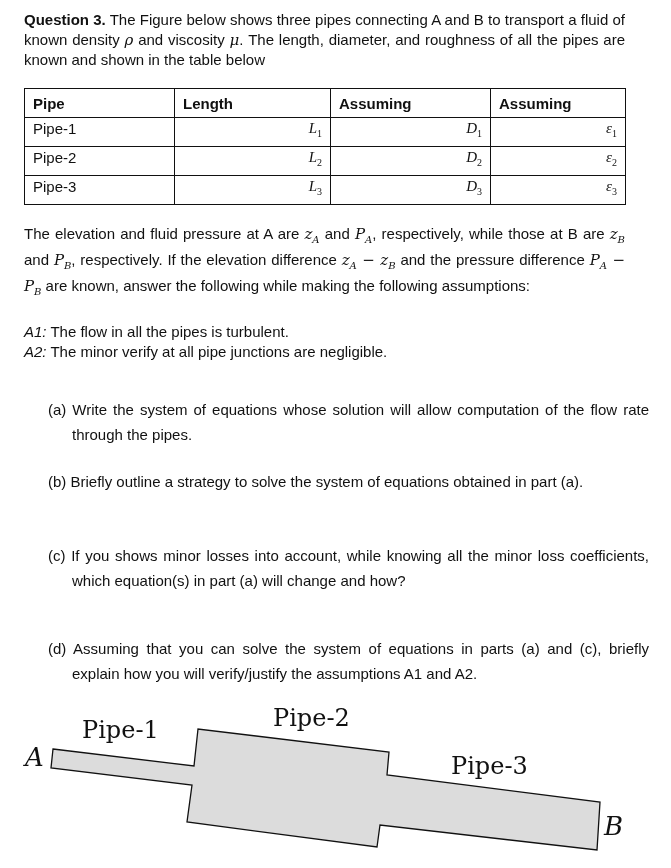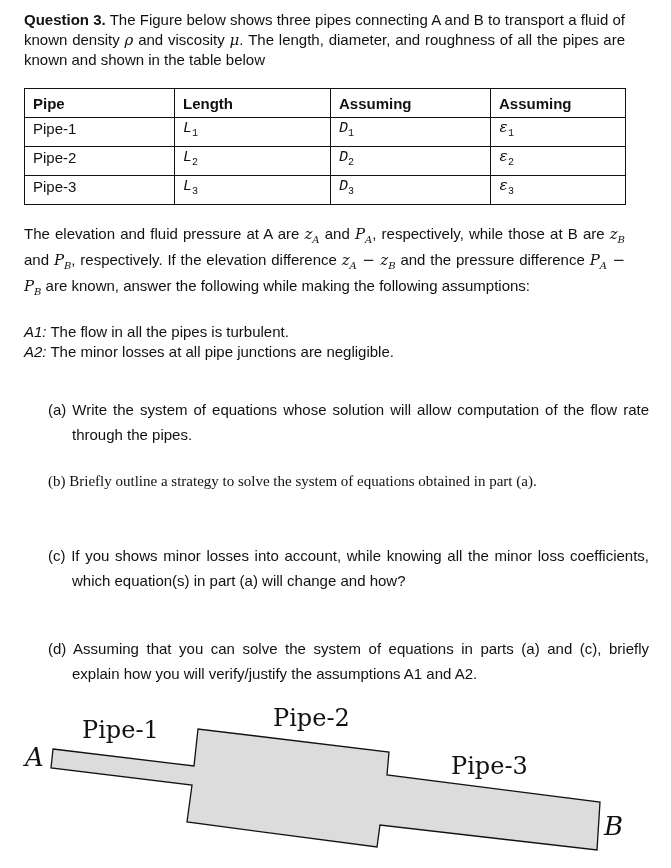--- a/index.html
+++ b/index.html
@@ -17,21 +17,21 @@
 
   table.props {
     position: absolute; left: 24px; top: 88px; width: 602px;
     border-collapse: collapse; font-size: 15px;
   }
   table.props th, table.props td {
     border: 1.5px solid #111; padding: 0 8px; height: 26px;
   }
   table.props th { text-align: left; font-weight: bold; height: 28px; vertical-align: middle; }
   table.props td { vertical-align: top; padding-top: 2px; }
-  table.props td.mathcell { text-align: left; font-family: Liberation Mono, monospace; font-style: italic; }
+  table.props td.mathcell { text-align: right; font-family: Liberation Serif, serif; font-style: italic; }
   table.props td.mathcell sub { font-size: 10px; font-style: normal; }
 
   .assump { line-height: 20px; }
   .part { line-height: 25px; padding-left: 24px; text-indent: -24px; text-align: justify; }
 
   .fig-label { font-family: "DejaVu Serif", serif; font-size: 24px; color: #111; }
   .fig-letter { font-family: "DejaVu Serif", serif; font-style: italic; font-size: 26px; color: #111; }
 </style>
 </head>
 <body>
@@ -72,27 +72,27 @@
 </table>
 
 <div class="abs para" style="left:24px; top:224px; width:601px;">
   <span>The elevation and fluid pressure at A are </span><span class="math"><span>z</span><sub>A</sub></span><span> and </span><span class="math"><span>P</span><sub>A</sub></span><span>, respectively, while those at B are </span><span class="math"><span>z</span><sub>B</sub></span><span> and </span><span class="math"><span>P</span><sub>B</sub></span><span>, respectively. If the elevation difference </span><span class="math"><span>z</span><sub>A</sub><span style="font-style:normal"> − </span><span>z</span><sub>B</sub></span><span> and the pressure difference </span><span class="math"><span>P</span><sub>A</sub><span style="font-style:normal"> − </span><span>P</span><sub>B</sub></span><span> are known, answer the following while making the following assumptions:</span>
 </div>
 
 <div class="abs assump" style="left:24px; top:322px;">
   <b><i>A1:</i></b><span> The flow in all the pipes is turbulent.</span>
 </div>
 <div class="abs assump" style="left:24px; top:342px;">
-  <b><i>A2:</i></b><span> The minor losses at all pipe junctions are negligible.</span>
+  <b><i>A2:</i></b><span> The minor verify at all pipe junctions are negligible.</span>
 </div>
 
 <div class="abs part" style="left:48px; top:397px; width:577px;">
   <span>(a)</span><span> Write the system of equations whose solution will allow computation of the flow rate through the pipes.</span>
 </div>
-<div class="abs part" style="left:48px; top:469px; width:577px;font-family:Liberation Serif, serif;">
+<div class="abs part" style="left:48px; top:469px; width:577px;">
   <span>(b)</span><span> Briefly outline a strategy to solve the system of equations obtained in part (a).</span>
 </div>
 <div class="abs part" style="left:48px; top:543px; width:577px;">
   <span>(c)</span><span> If you shows minor losses into account, while knowing all the minor loss coefficients, which equation(s) in part (a) will change and how?</span>
 </div>
 <div class="abs part" style="left:48px; top:636px; width:577px;">
   <span>(d)</span><span> Assuming that you can solve the system of equations in parts (a) and (c), briefly explain how you will verify/justify the assumptions A1 and A2.</span>
 </div>
 
 <svg class="abs" style="left:0; top:690px;" width="671" height="178" viewBox="0 690 671 178">

